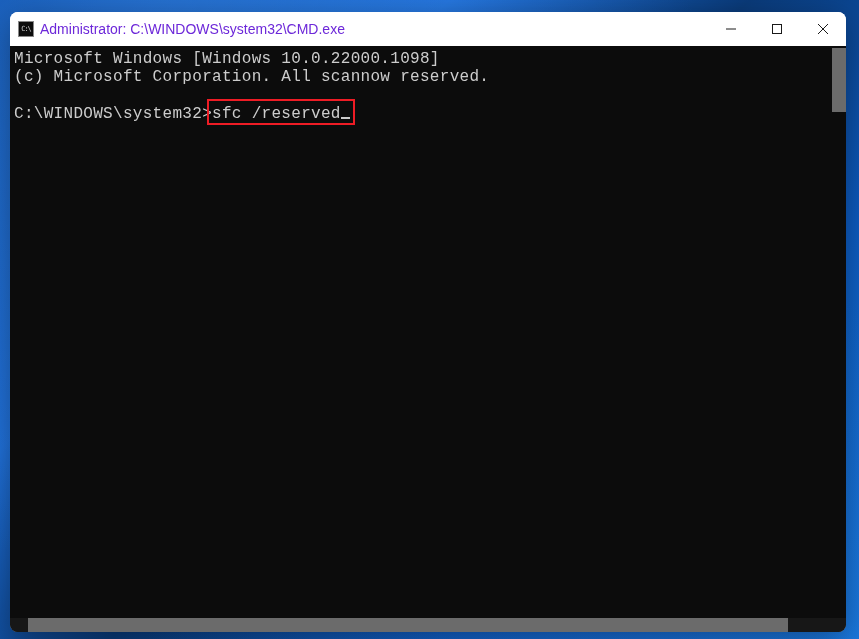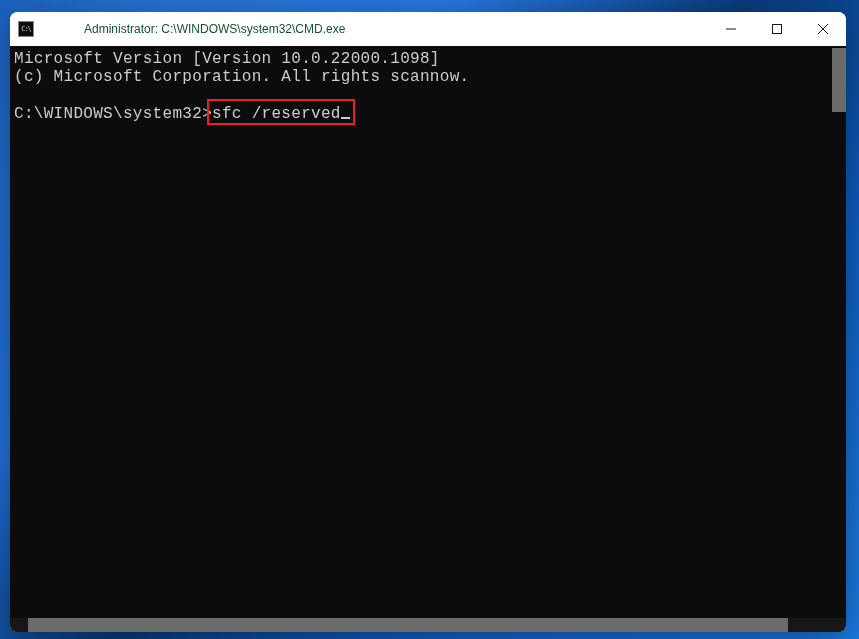--- a/index.html
+++ b/index.html
@@ -65,26 +65,25 @@
       align-items: center;
       justify-content: center;
       margin-right: 6px;
       font-size: 7px;
       color: #ccc;
       font-family: Consolas, monospace;
       letter-spacing: -1px;
     }
 
     .title-text {
-      font-size: 12px;
-      color: #14532d;
+      font-size: 14px;
+      color: #6d28d9;
       flex: 1;
       white-space: nowrap;
       overflow: hidden;
-      margin-left: 44px;
     }
 
     .window-controls {
       display: flex;
       height: 100%;
     }
 
     .win-btn {
       width: 46px;
       height: 100%;
@@ -179,22 +178,22 @@
       <div class="win-btn close">
         <svg width="10" height="10" viewBox="0 0 10 10">
             <line x1="0" y1="0" x2="10" y2="10" stroke="currentColor" stroke-width="1"></line>
             <line x1="10" y1="0" x2="0" y2="10" stroke="currentColor" stroke-width="1"></line>
           </svg>
       </div>
     </div>
   </div>
 
   <div class="terminal">
-    <div class="term-content"><span>Microsoft Version [Version 10.0.22000.1098]</span>
-<span>(c) Microsoft Corporation. All rights scannow.</span>
+    <div class="term-content"><span>Microsoft Windows [Windows 10.0.22000.1098]</span>
+<span>(c) Microsoft Corporation. All scannow reserved.</span>
 
 <span class="prompt-line"><span>C:\WINDOWS\system32&gt;</span><span>sfc /reserved</span><span class="cursor"></span></span></div>
 
     <div class="highlight-box" style="top:53px; left:197px; width:148px; height:26px;"></div>
 
     <div class="vscroll"></div>
     <div class="hscroll-track">
       <div class="hscroll-thumb"></div>
     </div>
   </div>

